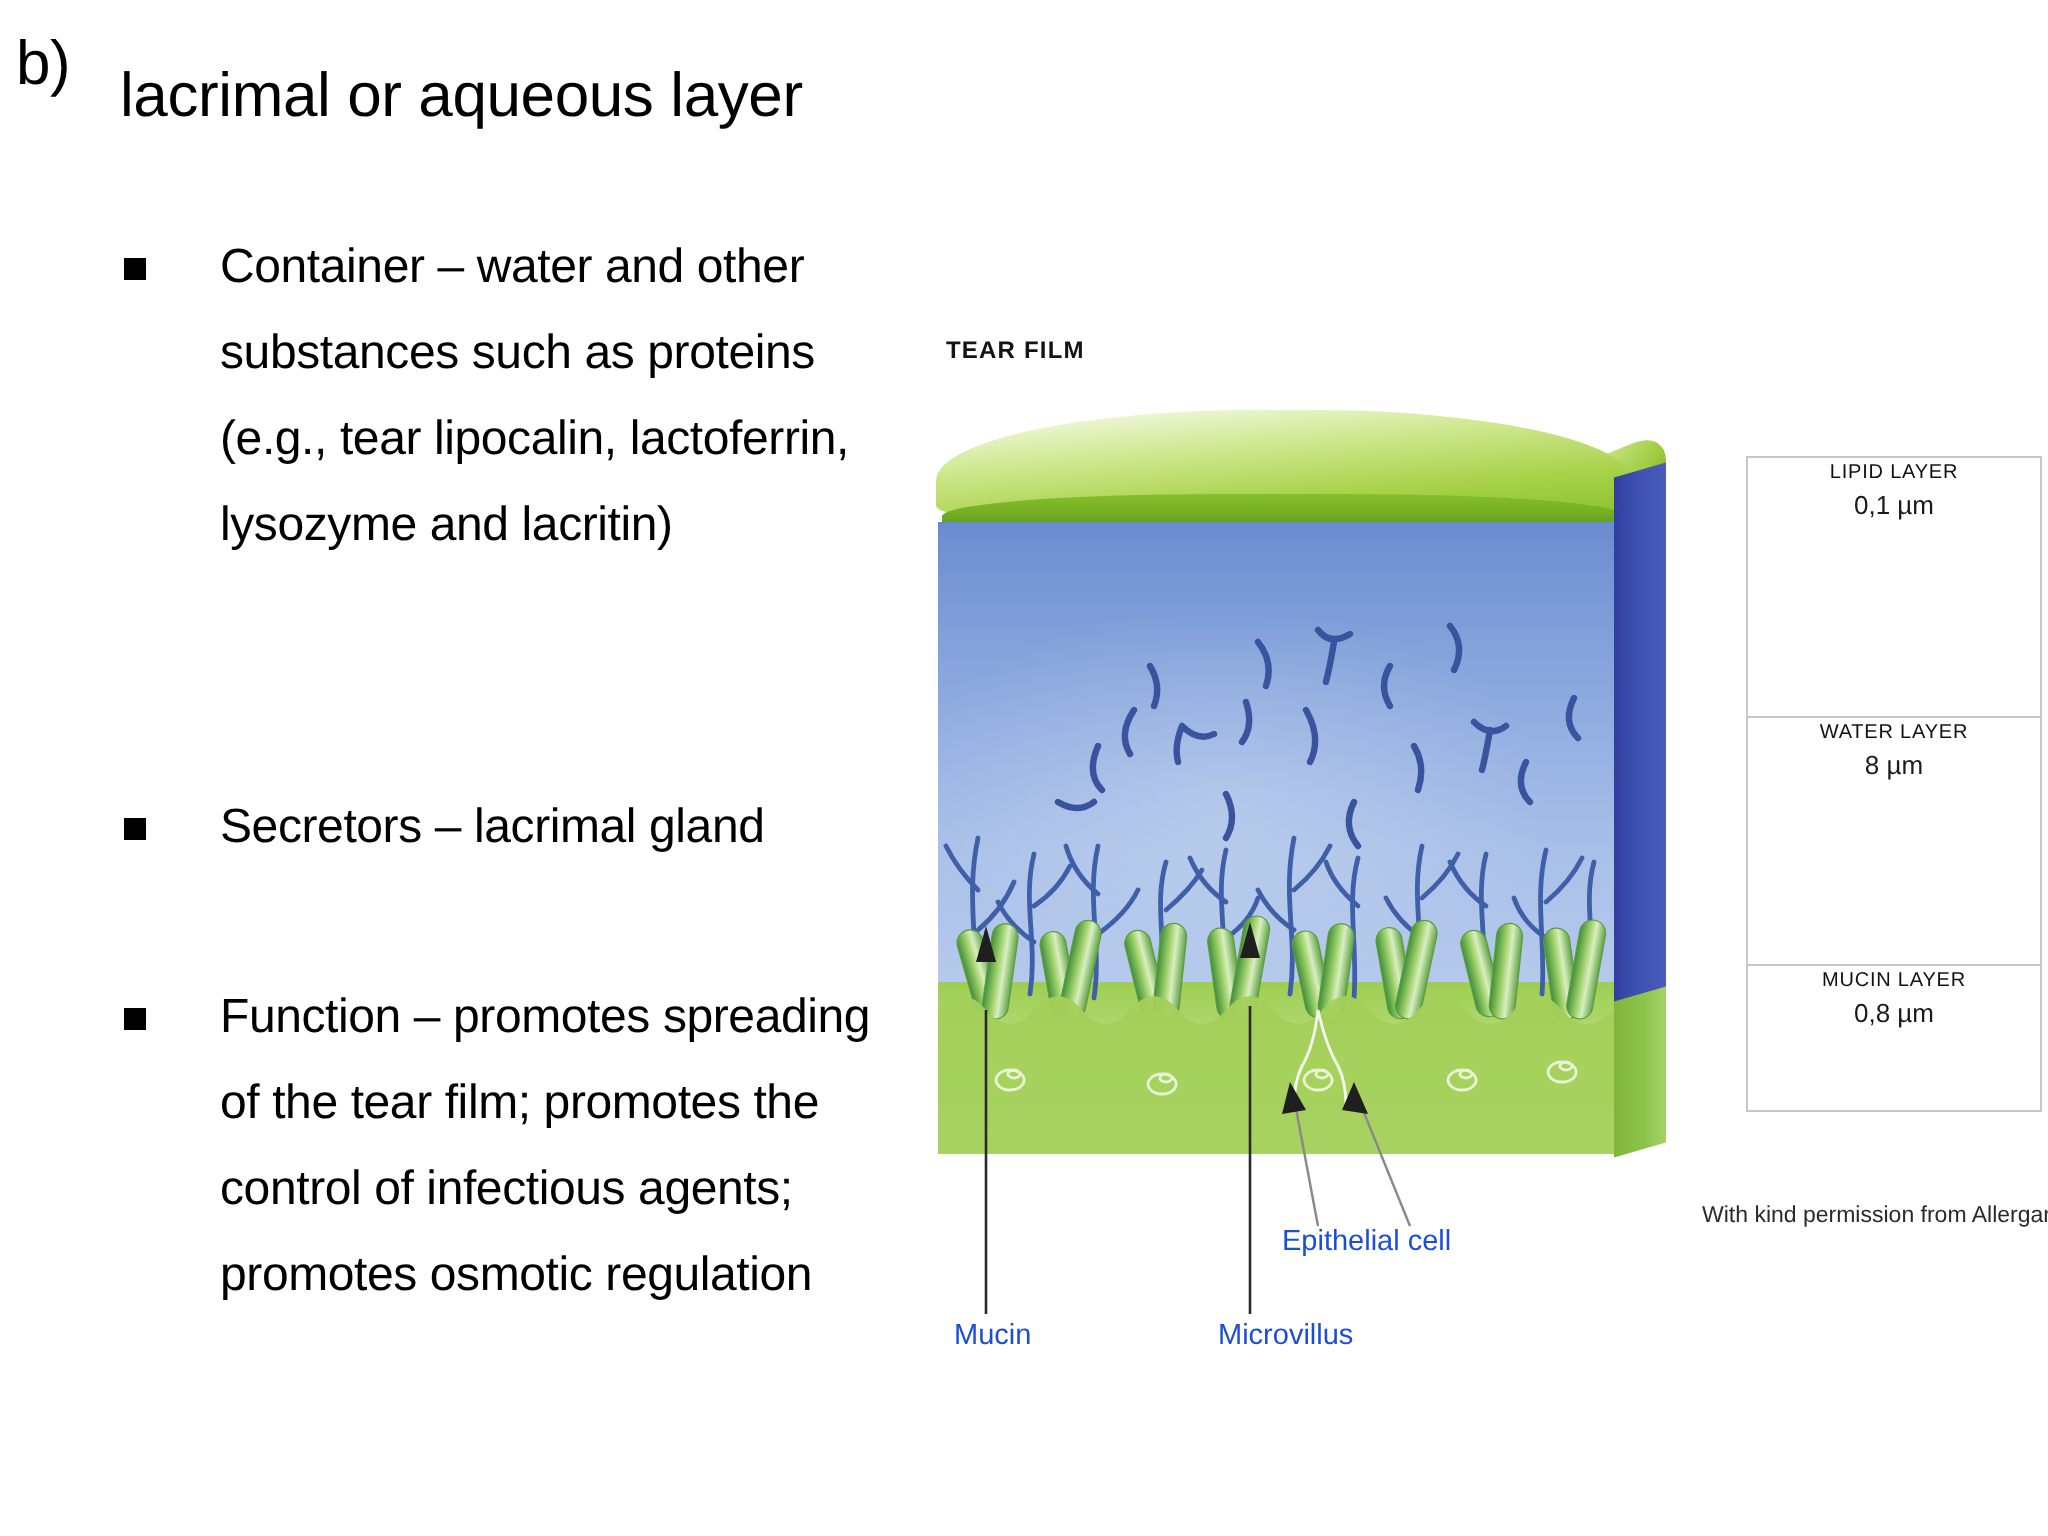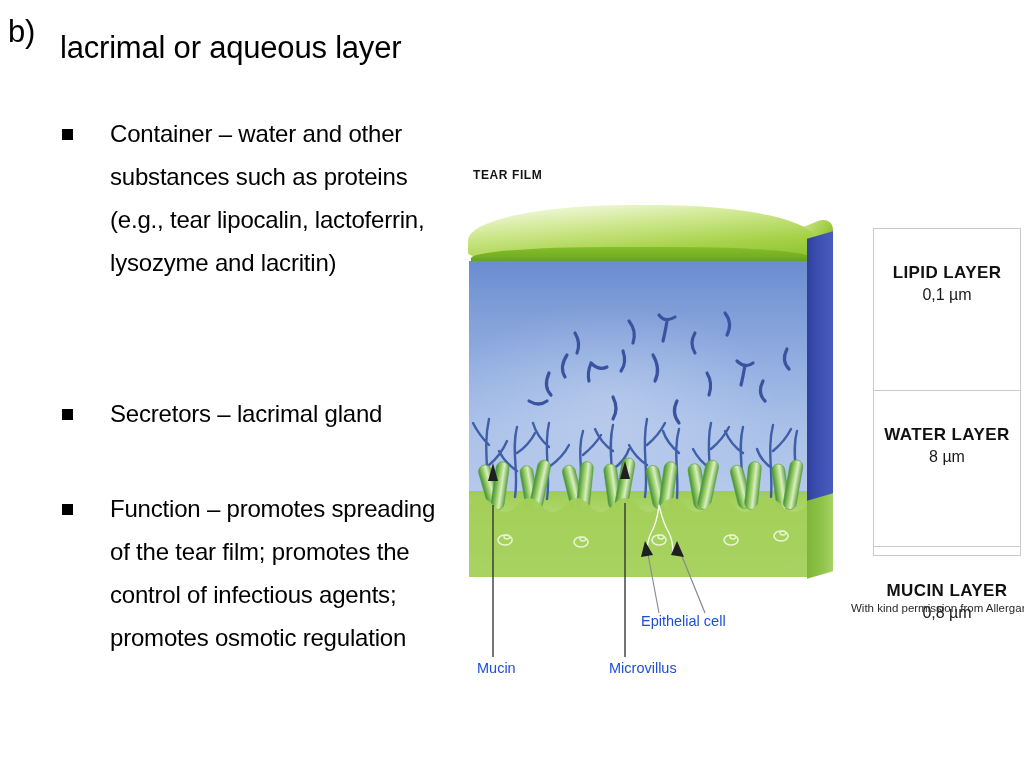--- a/index.html
+++ b/index.html
@@ -226,29 +226,29 @@
     box-sizing: border-box;
     border-bottom: 1px solid #c9c9c9;
     text-align: center;
   }
   .legend-row:last-child { border-bottom: none; }
   #legend-row-0 { height: 128px; }
   #legend-row-1 { height: 122px; }
   #legend-row-2 { height: 76px; }
 
   .legend-name {
-    margin-top: 34px;
-    font-size: 17px;
-    font-weight: bold;
+    margin-top: 2px;
+    font-size: 10px;
+    font-weight: normal;
     letter-spacing: 0.4px;
     color: #111;
   }
   .legend-val {
     margin-top: 3px;
-    font-size: 16px;
+    font-size: 13px;
     color: #1a1a1a;
   }
 
   #credit {
     position: absolute;
     left: 396px;
     top: 452px;
     font-size: 11.5px;
     color: #2a2a2a;
     white-space: nowrap;

